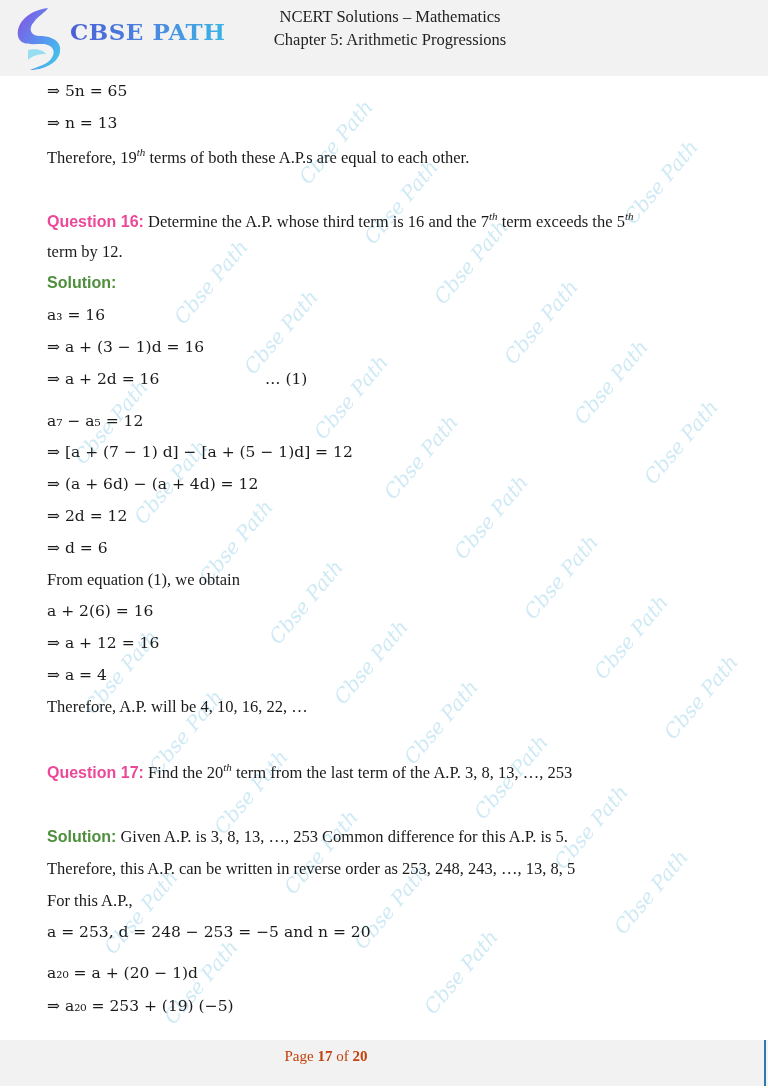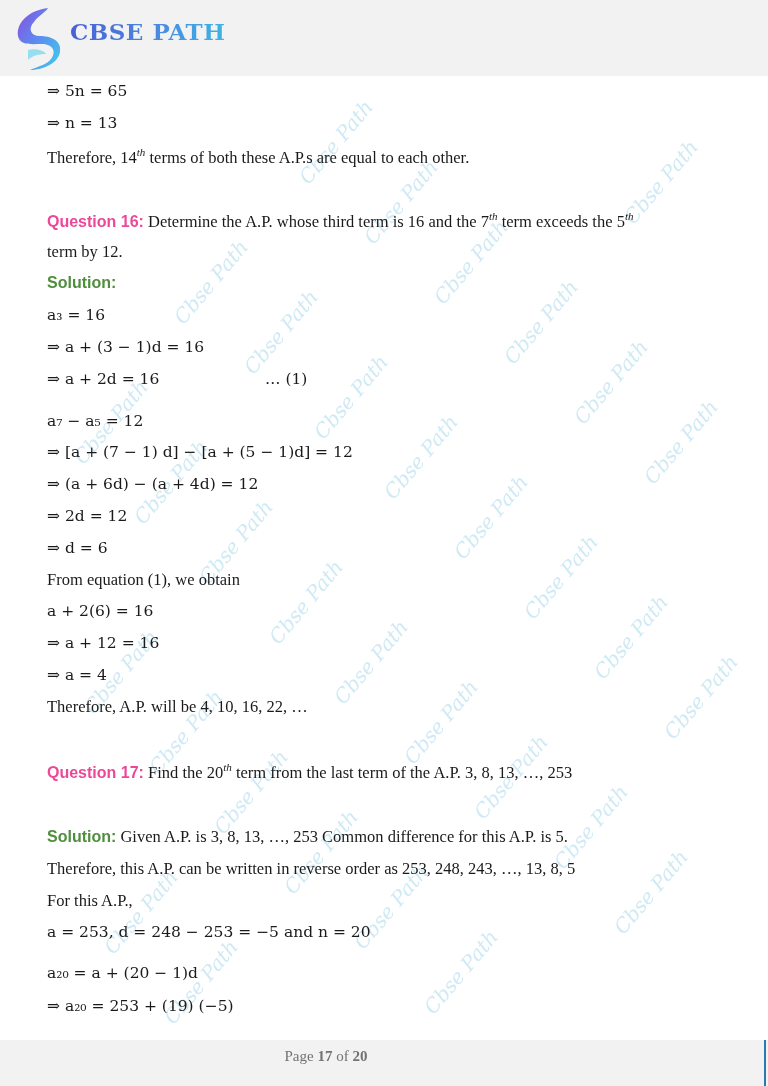--- a/index.html
+++ b/index.html
@@ -30,21 +30,21 @@
   sup { font-size: 11px; vertical-align: 7px; font-style: italic; }
   .q-label { font-weight: bold; color: #ec4899; font-family: "Liberation Sans", sans-serif; font-size: 16px; }
   .sol-label { font-weight: bold; color: #4e8f3c; font-family: "Liberation Sans", sans-serif; font-size: 16px; }
   .eqno { position: absolute; left: 218px; }
   .footer {
     position: absolute; left: 0; top: 1040px; width: 768px; height: 46px;
     background: #f2f2f2;
   }
   .footer-text {
     position: absolute; left: 0; width: 652px; top: 8px; text-align: center;
-    font-size: 15px; color: #737373;
+    font-size: 15px; color: #c2410c;
   }
   .footer-edge { position: absolute; right: 2px; top: 0; width: 2px; height: 46px; background: #2a7ab0; }
   .watermark {
     position: absolute; color: #bfe3f2; font-family: "DejaVu Serif", serif;
     font-style: italic; font-size: 20px; transform: rotate(-50deg); opacity: 0.75;
     pointer-events: none;
   }
 </style>
 </head>
 <body>
@@ -56,20 +56,22 @@
         <stop offset="0" stop-color="#8a4fe0"></stop>
         <stop offset="0.5" stop-color="#5a8ef0"></stop>
         <stop offset="1" stop-color="#3fd0e8"></stop>
       </linearGradient>
     </defs>
     <path d="M40 4 C22 6 8 18 10 32 C12 42 24 40 34 40 C46 40 50 50 40 58 C34 62 26 64 22 66 C34 66 50 60 52 48 C54 36 42 32 32 32 C22 32 20 24 26 18 C30 12 38 8 40 4 Z" fill="url(#lg1)"></path>
     <path d="M20 46 C26 44 36 46 38 50 C30 50 24 52 20 56 Z" fill="#7fd8f0" opacity="0.8"></path>
   </svg>
   <div class="logo-text">CBSE PATH</div>
   <div class="header-titles">
+    <div>NCERT Solutions – Mathematics</div>
+    <div>Chapter 5: Arithmetic Progressions</div>
   </div>
 </div>
 
 <div>
   <span class="watermark" style="left:285px;top:130px">Cbse Path</span>
   <span class="watermark" style="left:610px;top:170px">Cbse Path</span>
   <span class="watermark" style="left:350px;top:190px">Cbse Path</span>
   <span class="watermark" style="left:160px;top:270px">Cbse Path</span>
   <span class="watermark" style="left:420px;top:250px">Cbse Path</span>
   <span class="watermark" style="left:230px;top:320px">Cbse Path</span>
@@ -98,21 +100,21 @@
   <span class="watermark" style="left:340px;top:895px">Cbse Path</span>
   <span class="watermark" style="left:90px;top:900px">Cbse Path</span>
   <span class="watermark" style="left:410px;top:960px">Cbse Path</span>
   <span class="watermark" style="left:150px;top:970px">Cbse Path</span>
 </div>
 
 <div class="content">
   <div class="line math" style="top:82px">⇒ 5n = 65</div>
   <div class="line math" style="top:114px">⇒ n = 13</div>
   <div class="line" style="top:146px">
-    <span>Therefore, 14</span><sup>th</sup><span> terms of both these A.P.s are equal to each other.</span>
+    <span>Therefore, 19</span><sup>th</sup><span> terms of both these A.P.s are equal to each other.</span>
   </div>
 
   <div class="line" style="top:210px">
     <span class="q-label">Question 16:</span><span> Determine the A.P. whose third term is 16 and the 7</span><sup>th</sup><span> term exceeds the 5</span><sup>th</sup>
   </div>
   <div class="line" style="top:242px">term by 12.</div>
   <div class="line sol-label" style="top:274px">Solution:</div>
   <div class="line math" style="top:306px">a₃ = 16</div>
   <div class="line math" style="top:338px">⇒ a + (3 − 1)d = 16</div>
   <div class="line math" style="top:370px;width:300px">

